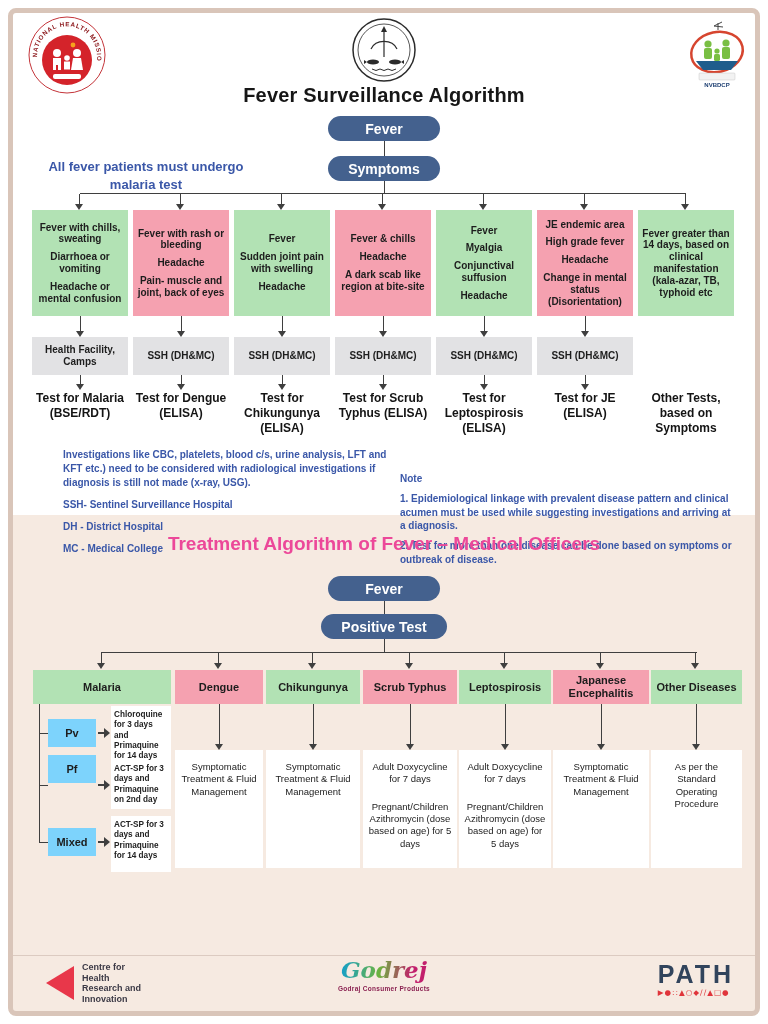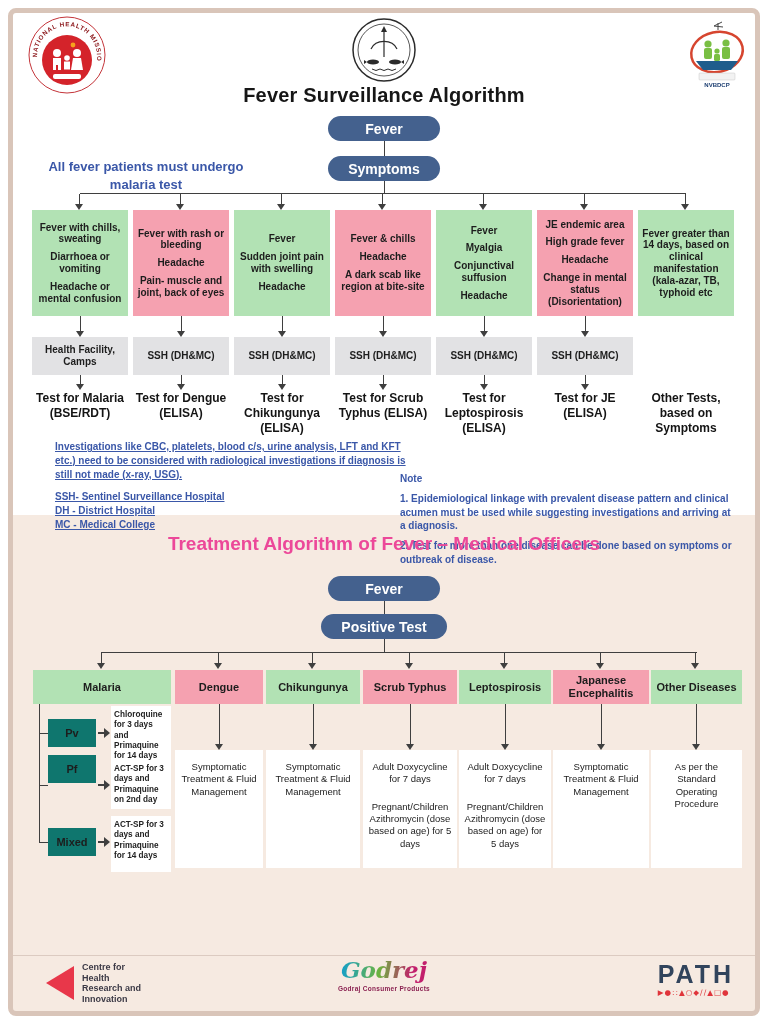--- a/index.html
+++ b/index.html
@@ -43,21 +43,21 @@
   .tone-green{background:#b2e2b4;}
   .tone-pink{background:#f5a1b0;}
   .s-box{width:100%;height:106px;display:flex;flex-direction:column;justify-content:center;padding:3px;box-sizing:border-box;
     text-align:center;font-size:10px;font-weight:600;line-height:1.18;color:#1d1d1d;}
   .s-box p{margin:3px 0;}
   .s-fac{width:100%;height:38px;background:#e2e2e4;display:flex;align-items:center;justify-content:center;text-align:center;
     font-size:10px;font-weight:600;color:#1d1d1d;padding:2px;box-sizing:border-box;line-height:1.2;}
   .s-test{margin-top:1px;text-align:center;font-size:12px;font-weight:700;color:#141414;line-height:1.25;}
   
   .fn-left{position:absolute;left:55px;top:440px;width:352px;font-size:10px;font-weight:600;color:#3a57a8;line-height:1.38;}
-  .fn-left p{margin:0;text-decoration:underline;}
+  .fn-left p{margin:8px;}
   .fn-left p.gap{margin-top:9px;}
   .fn-right{position:absolute;left:400px;top:436px;width:338px;font-size:10px;font-weight:600;color:#3a57a8;line-height:1.38;margin-top:36px;}
   .fn-right p{margin:0 0 6px;}
   
   .t-col{position:absolute;top:670px;display:flex;flex-direction:column;align-items:center;height:212px;}
   .t-col.malaria{display:block;}
   #treat-cols .t-col:nth-child(1){left:33px;width:138px}
   #treat-cols .t-col:nth-child(2){left:175px;width:88px}
   #treat-cols .t-col:nth-child(3){left:266px;width:94px}
   #treat-cols .t-col:nth-child(4){left:363px;width:94px}
@@ -66,21 +66,21 @@
   #treat-cols .t-col:nth-child(7){left:651px;width:91px}
   .t-head{width:100%;height:34px;display:flex;align-items:center;justify-content:center;text-align:center;
     font-size:11px;font-weight:600;color:#1d1d1d;line-height:1.15;padding:1px;box-sizing:border-box;}
   .t-box{width:100%;height:118px;background:#fff;box-sizing:border-box;padding:11px 5px;text-align:center;
     font-size:9.5px;font-weight:500;line-height:1.3;color:#222;}
   .t-box p{margin:0 0 15px;}
   
   .m-vline{position:absolute;left:6px;top:34px;width:1.3px;height:139px;background:#3f3f3f;display:block;}
   .m-h{position:absolute;left:6px;width:9px;height:1.3px;background:#3f3f3f;display:block;}
   .m-h.b0{top:63px}.m-h.b1{top:115px}.m-h.b2{top:172px}
-  .m-chip{position:absolute;left:15px;width:48px;height:28px;background:#0f766e;display:flex;align-items:center;justify-content:center;
+  .m-chip{position:absolute;left:15px;width:48px;height:28px;background:#7dd3fc;display:flex;align-items:center;justify-content:center;
     font-size:11px;font-weight:600;color:#1d1d1d;}
   .m-chip.b0{top:49px}.m-chip.b1{top:85px}.m-chip.b2{top:158px}
   .m-arr{position:absolute;left:65px;width:12px;height:10px;}
   .m-arr.b0{top:58px}.m-arr.b1{top:110px}.m-arr.b2{top:167px}
   .m-arr .mal{position:absolute;left:0;top:4.3px;width:7px;height:1.3px;background:#3f3f3f;display:block;}
   .m-arr .mah{position:absolute;right:0;top:0;width:0;height:0;display:block;
     border-top:5px solid transparent;border-bottom:5px solid transparent;border-left:6px solid #3f3f3f;}
   .m-reg{position:absolute;left:78px;width:60px;background:#fff;font-size:8.2px;font-weight:600;line-height:1.25;
     padding:4px 3px;box-sizing:border-box;text-align:left;color:#222;}
   .m-reg.b0{top:36px;min-height:52px}.m-reg.b1{top:90px;min-height:48px}.m-reg.b2{top:146px;min-height:56px}

